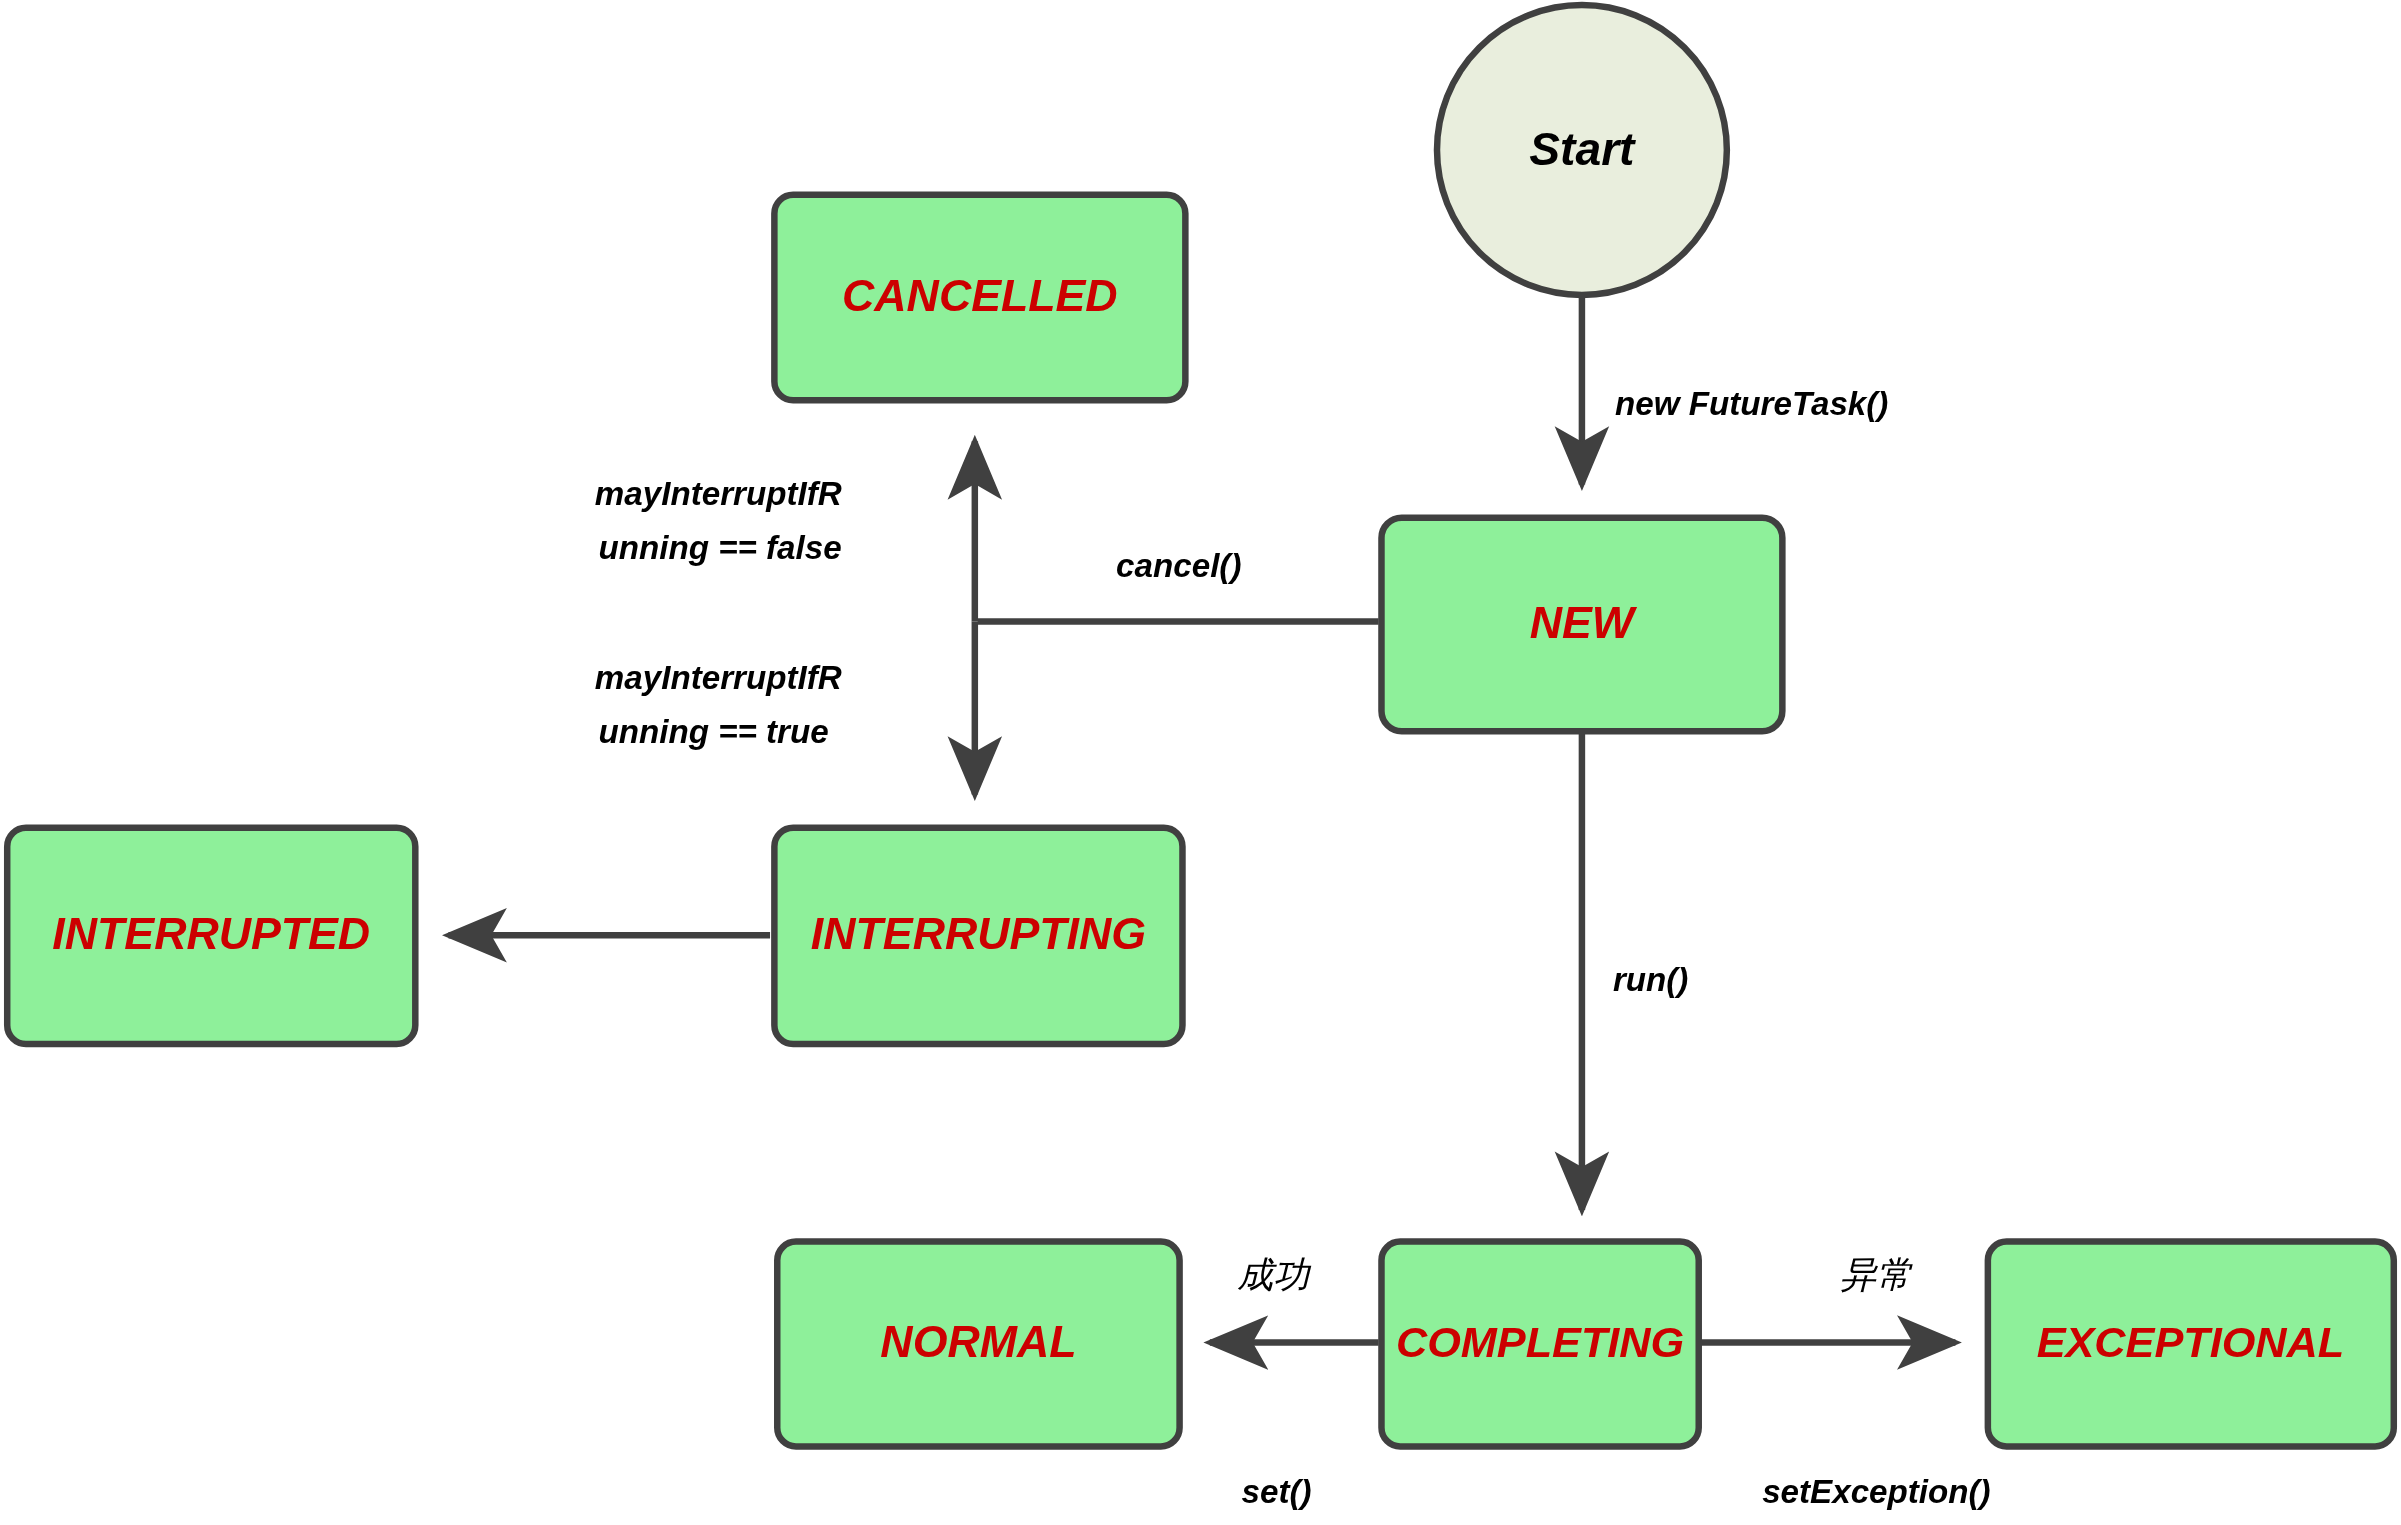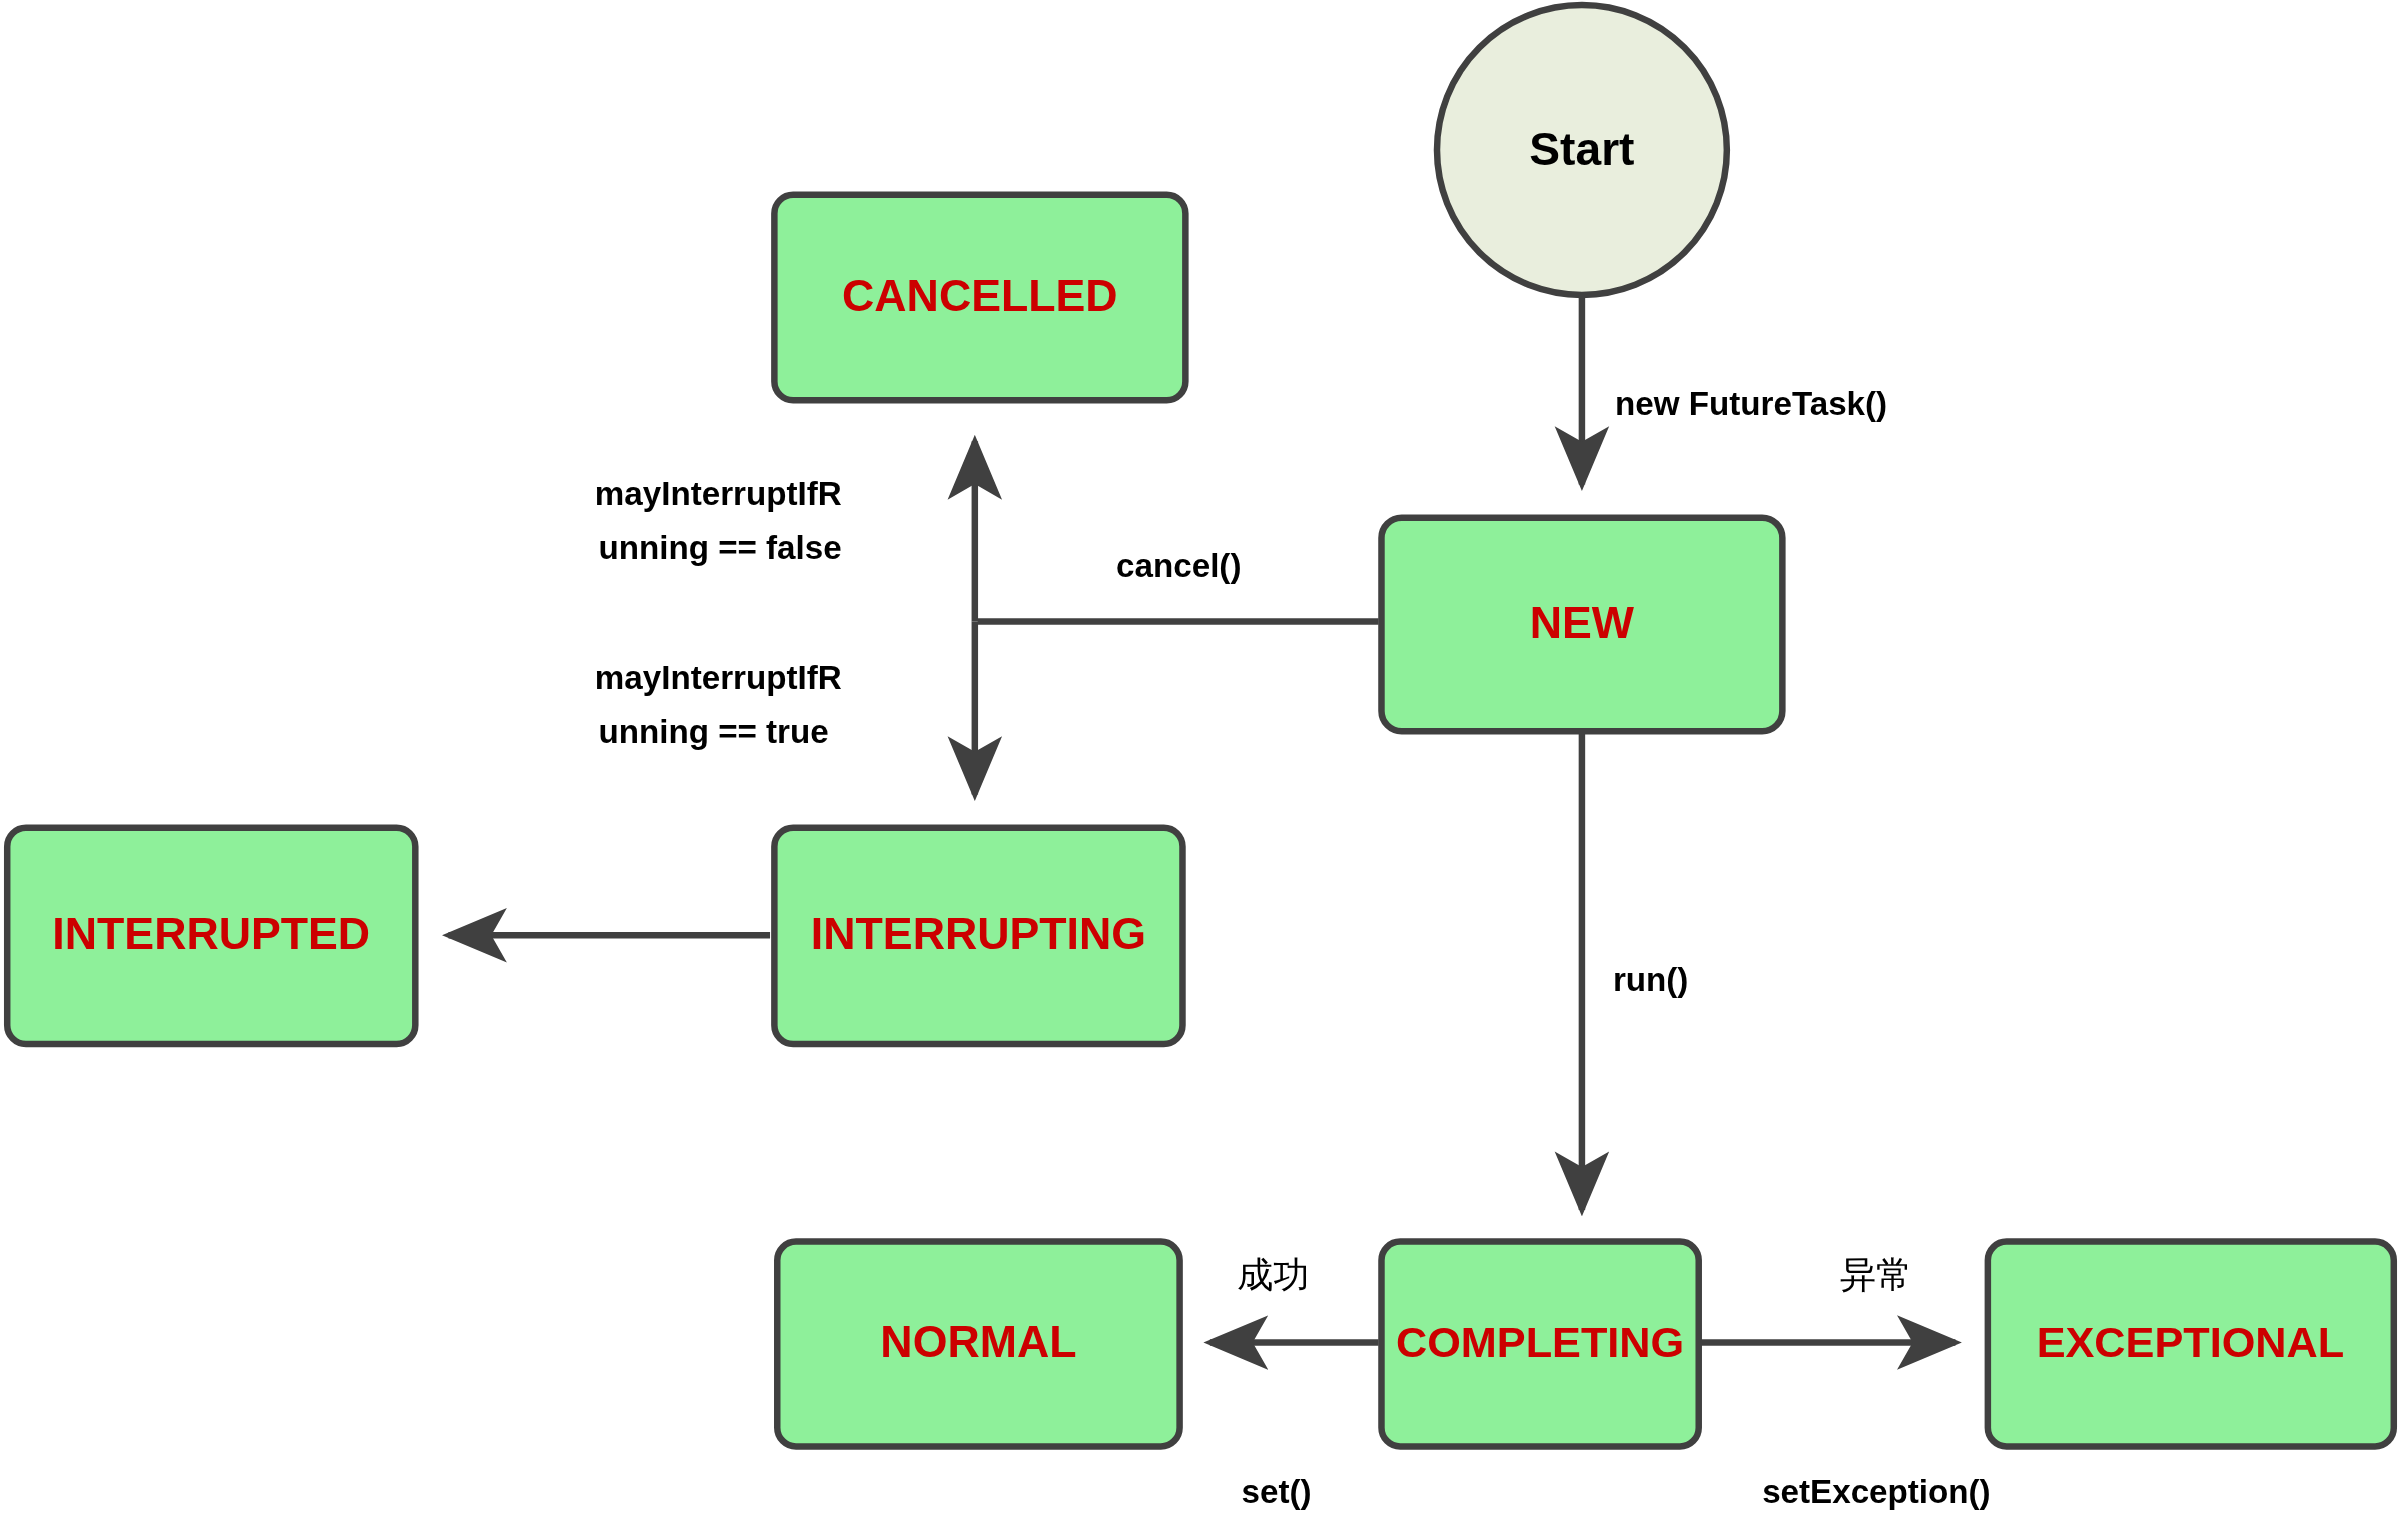--- a/index.html
+++ b/index.html
@@ -9,20 +9,21 @@
   }
   body {
     font-family: "Liberation Sans", sans-serif;
   }
   #diagram-root {
     position: relative;
     width: 2401px;
     height: 1525px;
     background: #ffffff;
     overflow: hidden;
+    font-style: italic;
   }
   svg#diagram-canvas {
     position: absolute;
     left: 0;
     top: 0;
     width: 2401px;
     height: 1525px;
     display: block;
   }
   .node-label {

